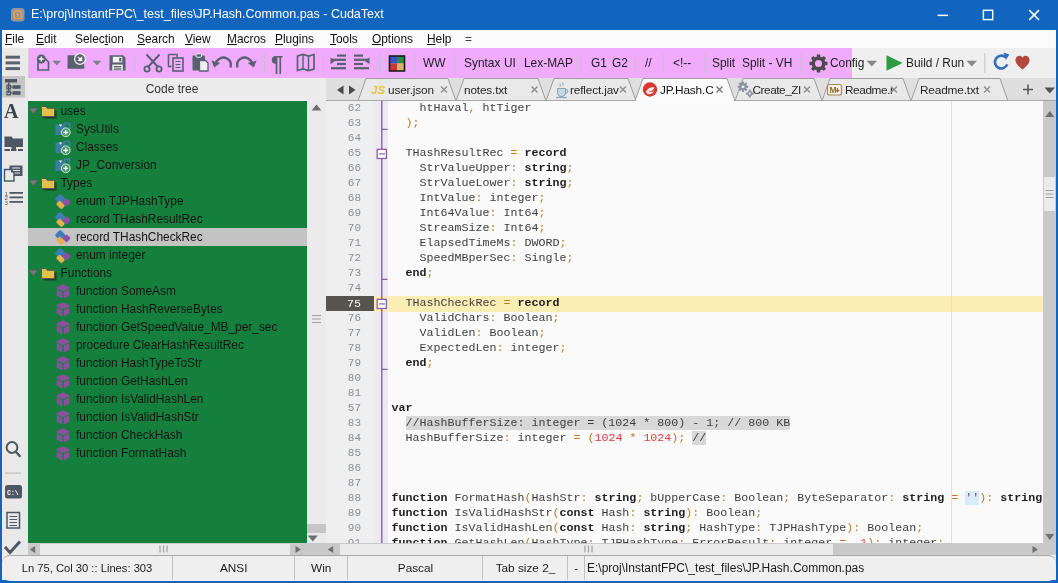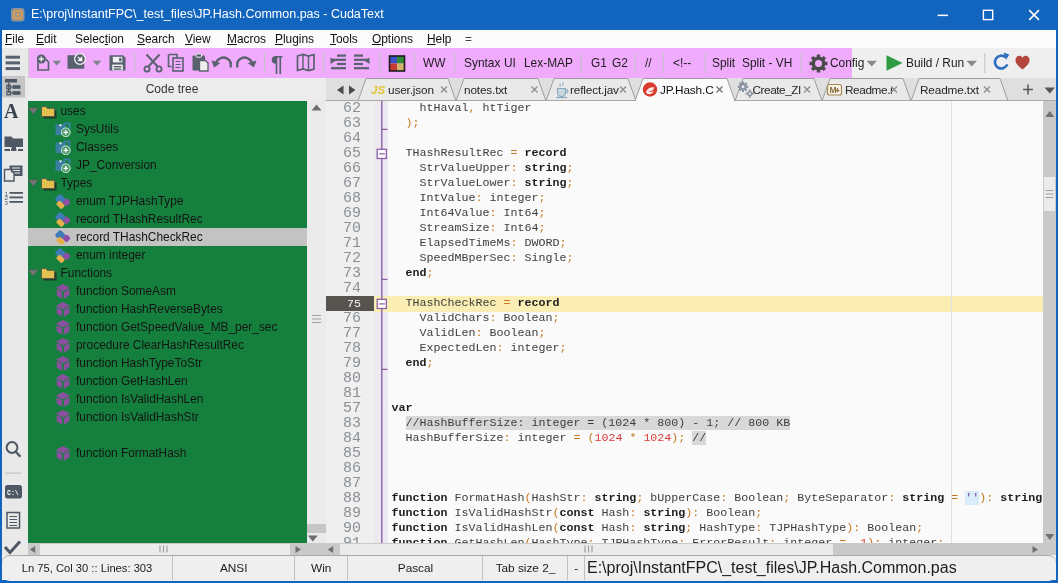--- a/index.html
+++ b/index.html
@@ -23,21 +23,21 @@
   .trow{position:absolute;left:0;width:279px;height:18px;line-height:18px;font-size:11.9px;color:#141414;white-space:pre;}
   .trow.sel{background:#c3c3c3;}
   .trow .t1{position:absolute;left:32.5px;top:0;}
   .trow .t2{position:absolute;left:48px;top:0;}
   .ticon{position:absolute;top:1px;}
   
   #editor{position:absolute;left:326px;top:101px;width:730px;height:442px;background:#fafafa;overflow:hidden;}
   #gutter{position:absolute;left:0;top:0;width:48px;height:442px;background:#efefef;}
   #foldcol{position:absolute;left:48px;top:0;width:14px;height:442px;background:#ede9f1;}
   .gn{position:absolute;left:0;width:35px;text-align:right;height:15px;line-height:15px;
-      font-family:"Liberation Mono",monospace;font-size:15px;color:#8b9095;}
+      font-family:"Liberation Mono",monospace;font-size:11px;color:#8b9095;}
   #curline{position:absolute;left:48px;top:195px;width:682px;height:15.6px;background:#faeeb4;}
   #curgn{position:absolute;left:0;top:195px;width:48px;height:15px;background:#57544f;}
   #curgn div{position:absolute;left:0;width:35px;text-align:right;height:15px;line-height:15px;font-family:"Liberation Mono",monospace;font-size:11.6px;color:#f5f5f5;}
   .cl{position:absolute;left:65.5px;height:15px;line-height:15px;white-space:pre;
       font-family:"Liberation Mono",monospace;font-size:11.66px;color:#3d3d3d;}
   .cl .k{font-weight:bold;color:#1d1d1d;}
   .cl .s{color:#c4761d;}
   .cl .n{color:#dd3b3b;}
   .cl .c{background:#d8d8d8;}
   .cl .q{color:#7d3a96;background:#d9ecfa;}
@@ -329,20 +329,25 @@
 <div class="trow" style="top:289px"><svg class="ticon" style="left:27px;top:1px" width="16" height="17" viewBox="0 0 16 17">
         <path d="M8 1 L15 4.8 8 8.6 1 4.8 z" fill="#8b4f9e"></path>
         <path d="M1.7 6 L7.2 9.2 V15.8 L1.7 12.6 z" fill="#8b4f9e"></path>
         <path d="M14.3 6 L8.8 9.2 V15.8 L14.3 12.6 z" fill="#8b4f9e"></path>
       </svg><span class="t2">function IsValidHashLen</span></div>
 <div class="trow" style="top:307px"><svg class="ticon" style="left:27px;top:1px" width="16" height="17" viewBox="0 0 16 17">
         <path d="M8 1 L15 4.8 8 8.6 1 4.8 z" fill="#8b4f9e"></path>
         <path d="M1.7 6 L7.2 9.2 V15.8 L1.7 12.6 z" fill="#8b4f9e"></path>
         <path d="M14.3 6 L8.8 9.2 V15.8 L14.3 12.6 z" fill="#8b4f9e"></path>
       </svg><span class="t2">function IsValidHashStr</span></div>
+<div class="trow" style="top:325px"><svg class="ticon" style="left:27px;top:1px" width="16" height="17" viewBox="0 0 16 17">
+        <path d="M8 1 L15 4.8 8 8.6 1 4.8 z" fill="#8b4f9e"></path>
+        <path d="M1.7 6 L7.2 9.2 V15.8 L1.7 12.6 z" fill="#8b4f9e"></path>
+        <path d="M14.3 6 L8.8 9.2 V15.8 L14.3 12.6 z" fill="#8b4f9e"></path>
+      </svg><span class="t2">function CheckHash</span></div>
 <div class="trow" style="top:343px"><svg class="ticon" style="left:27px;top:1px" width="16" height="17" viewBox="0 0 16 17">
         <path d="M8 1 L15 4.8 8 8.6 1 4.8 z" fill="#8b4f9e"></path>
         <path d="M1.7 6 L7.2 9.2 V15.8 L1.7 12.6 z" fill="#8b4f9e"></path>
         <path d="M14.3 6 L8.8 9.2 V15.8 L14.3 12.6 z" fill="#8b4f9e"></path>
       </svg><span class="t2">function FormatHash</span></div>
 </div>
 <svg class="abs" style="left:326px;top:78px" width="730" height="23" viewBox="0 0 730 23">
 <rect x="0" y="0" width="730" height="23" fill="#dfdfdf"></rect>
 <path d="M17.5 7.5 v9 l-6.5 -4.5 z" fill="#4a4a4a"></path>
 <path d="M23 7.5 v9 l6.5 -4.5 z" fill="#4a4a4a"></path>
@@ -508,14 +513,14 @@
   <path d="M1032.5 546 v7 l5.5 -3.5 z" fill="#6f6f6f"></path>
   <path d="M585 545.5 v7 M588.5 545.5 v7 M592 545.5 v7" stroke="#a0a0a0" stroke-width="1.2"></path>
 </svg>
 <div id="status">
   <div class="cell" style="left:0;width:170px;border-left:none;font-size:11.2px">Ln 75, Col 30 :: Lines: 303</div>
   <div class="cell" style="left:170px;width:121.5px">ANSI</div>
   <div class="cell" style="left:291.5px;width:53.5px">Win</div>
   <div class="cell" style="left:345px;width:135px">Pascal</div>
   <div class="cell" style="left:480px;width:85px">Tab size 2_</div>
   <div class="cell" style="left:565px;width:16.5px">-</div>
-  <div class="cell" style="left:581.5px;width:465px;text-align:left;padding-left:2.5px;font-size:16px">E:\proj\InstantFPC\_test_files\JP.Hash.Common.pas</div>
+  <div class="cell" style="left:581.5px;width:465px;text-align:left;padding-left:2.5px;font-size:12px">E:\proj\InstantFPC\_test_files\JP.Hash.Common.pas</div>
 </div>
 
 </body></html>

